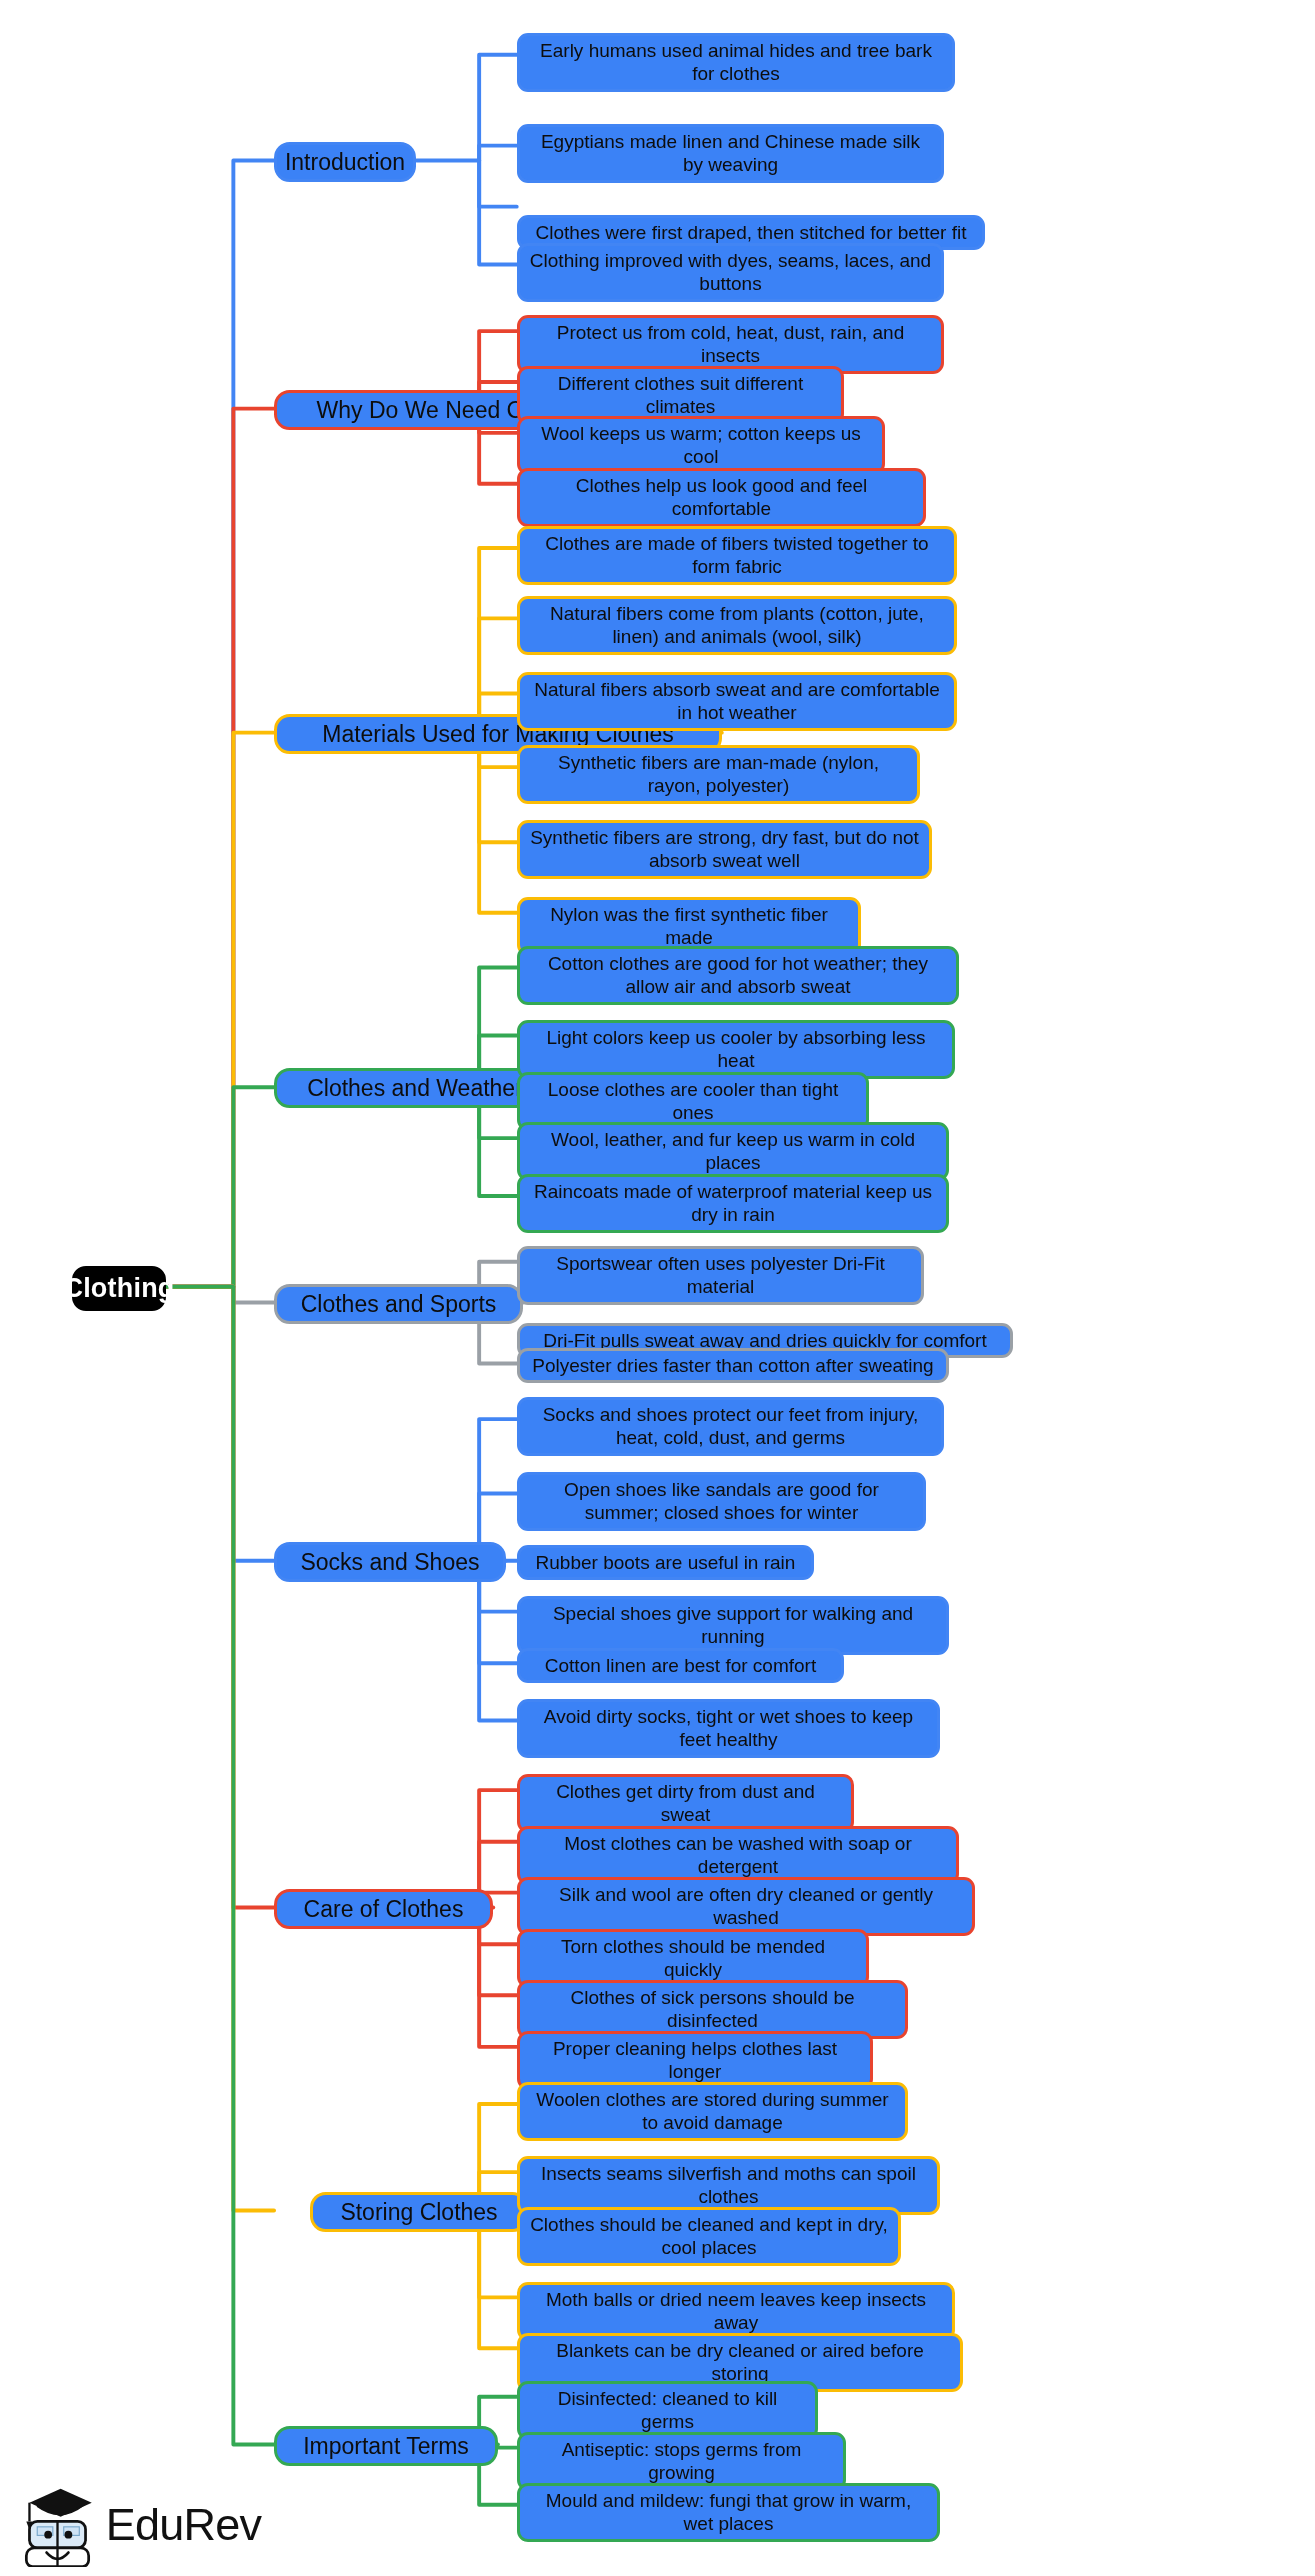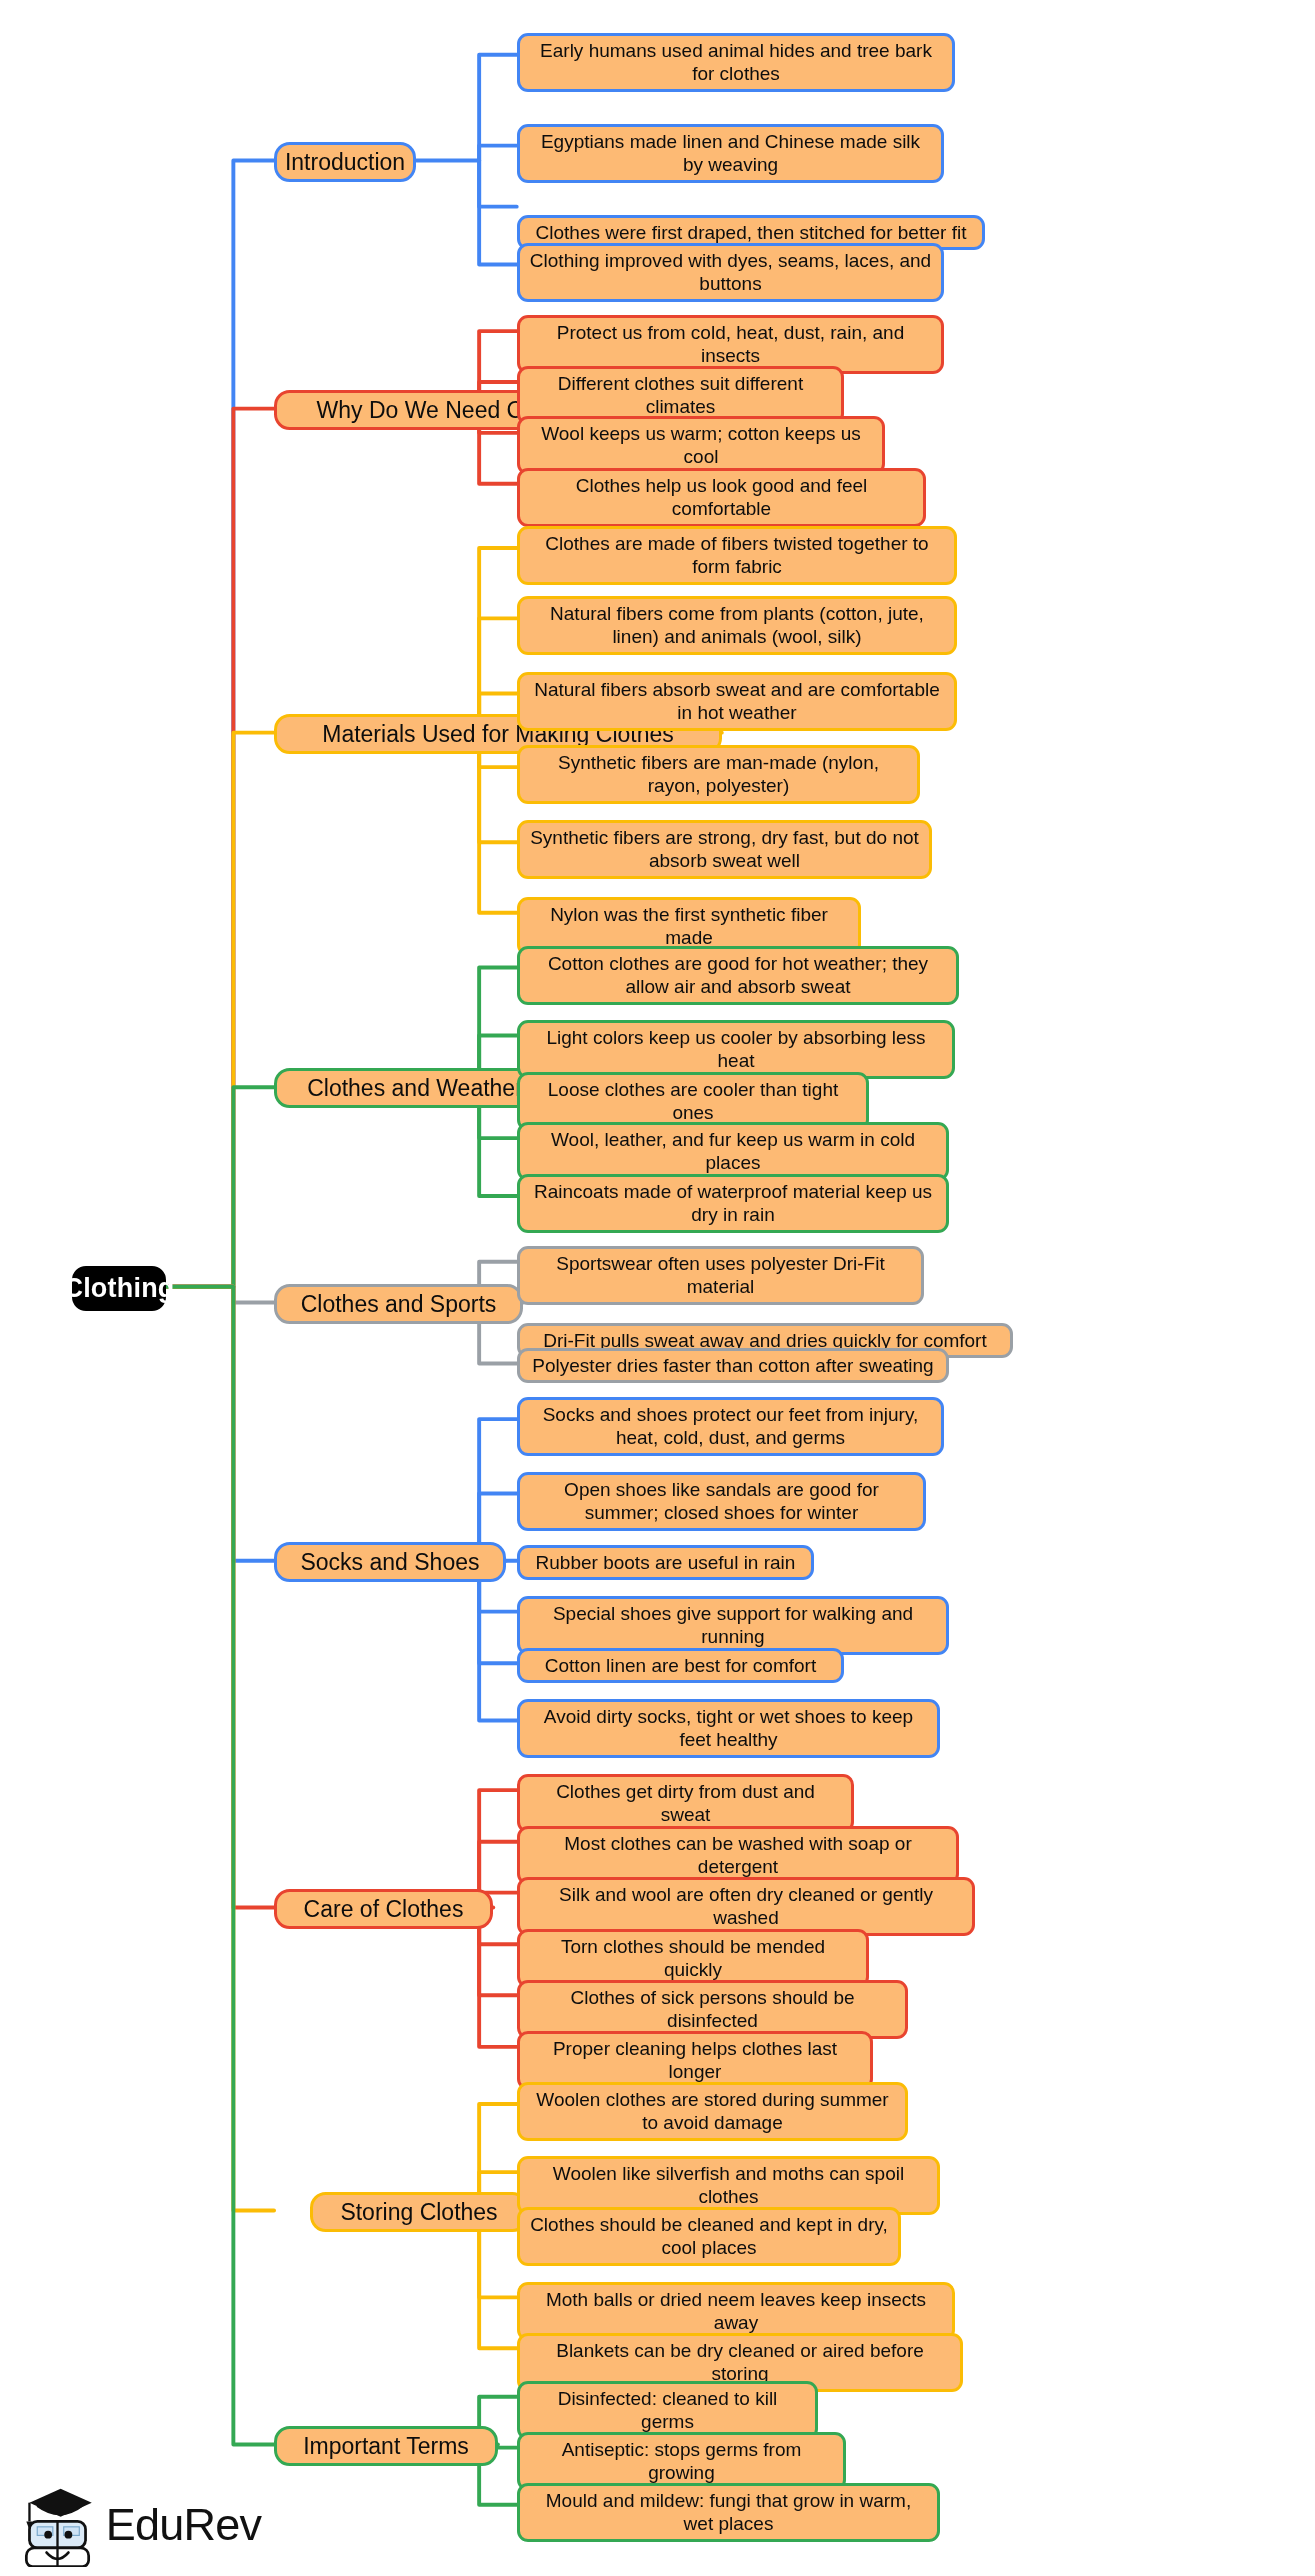--- a/index.html
+++ b/index.html
@@ -17,21 +17,21 @@
   }
   svg.links {
     position: absolute;
     top: 0; left: 0;
     width: 1316px;
     height: 2576px;
     pointer-events: none;
   }
   .node {
     position: absolute;
-    background: #fdba74;
+    background: #3b82f6;
     border-style: solid;
     border-width: 3.9px;
     border-radius: 11px;
     display: flex;
     align-items: center;
     justify-content: center;
     text-align: center;
     color: #0d0d0d;
     line-height: 1.22;
     padding: 3.1px 9.4px;
@@ -269,21 +269,21 @@
       <div class="node leaf" style="left: 517px; top: 2031px; width: 356px; min-height: 31px; border-color: rgb(232, 68, 47);">
         <span>Proper cleaning helps clothes last longer</span>
       </div>
       <div class="node branch" style="left: 274px; top: 2192px; width: 218px; min-height: 38px; border-color: rgb(251, 188, 5); margin-left: 36px;">
         <span>Storing Clothes</span>
       </div>
       <div class="node leaf" style="left: 517px; top: 2082px; width: 391px; min-height: 44px; border-color: rgb(251, 188, 5);">
         <span>Woolen clothes are stored during summer to avoid damage</span>
       </div>
       <div class="node leaf" style="left: 517px; top: 2156px; width: 423px; min-height: 31px; border-color: rgb(251, 188, 5);">
-        <span>Woolen like silverfish and moths can spoil clothes</span>
+        <span>Insects seams silverfish and moths can spoil clothes</span>
       </div>
       <div class="node leaf" style="left: 517px; top: 2207px; width: 384px; min-height: 44px; border-color: rgb(251, 188, 5);">
         <span>Clothes should be cleaned and kept in dry, cool places</span>
       </div>
       <div class="node leaf" style="left: 517px; top: 2282px; width: 438px; min-height: 31px; border-color: rgb(251, 188, 5);">
         <span>Moth balls or dried neem leaves keep insects away</span>
       </div>
       <div class="node leaf" style="left: 517px; top: 2333px; width: 446px; min-height: 31px; border-color: rgb(251, 188, 5);">
         <span>Blankets can be dry cleaned or aired before storing</span>
       </div>

